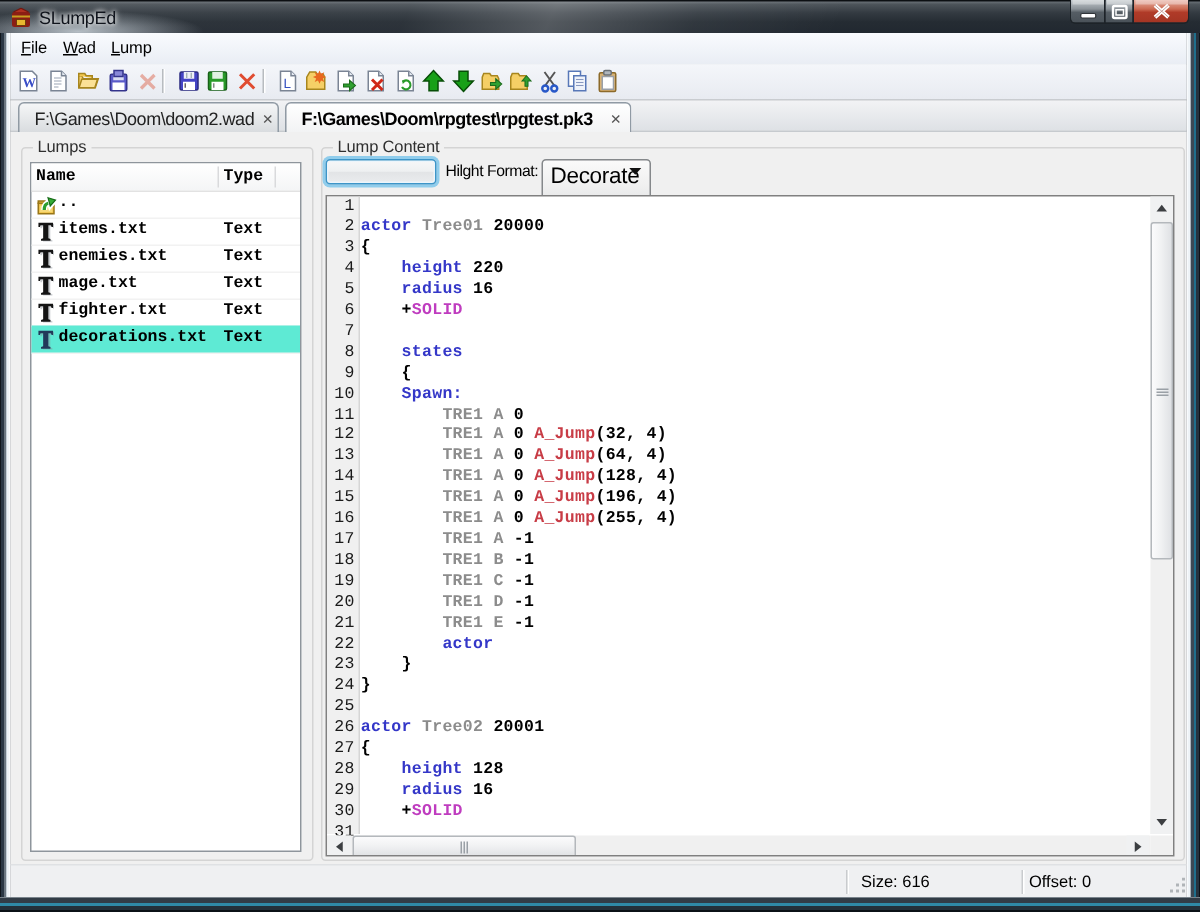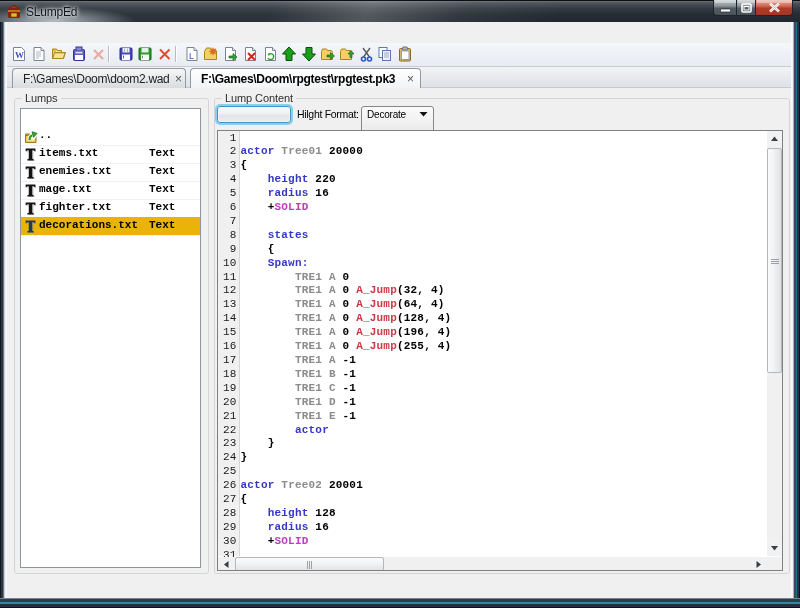--- a/index.html
+++ b/index.html
@@ -76,21 +76,21 @@
   
   #tip{left:395.5px;top:266px;width:217px;height:16px;background:#fcfcfc;border:1px solid #8a8a8a;box-shadow:1px 1px 0 rgba(0,0,0,0.25);font-family:"Liberation Mono",monospace;font-size:11px;color:#808080;letter-spacing:0.2px;}
   #tip span{position:absolute;left:5px;top:1px;white-space:pre;}
   
   #status{left:0;top:554px;width:784px;height:22px;background:#eff0f2;border-top:1px solid #dfe1e4;box-sizing:border-box;font-size:11px;color:#000;}
   .ssep{position:absolute;top:3px;width:1px;height:16px;background:#c9cbce;box-shadow:1px 0 0 #fff;}
   
   #savebtn{left:210px;top:18px;width:74px;height:17px;border:1px solid #3d95c8;border-radius:3px;box-shadow:0 0 0 2px #90cdec,inset 0 0 0 1px #ecf5fb;background:linear-gradient(#f6f7f8 0%,#eef0f1 48%,#e2e4e6 52%,#eaecee 100%);box-sizing:border-box;font-size:11px;text-align:center;color:#000;}
   #savebtn span{position:absolute;left:0;width:100%;top:2px;letter-spacing:-0.3px;white-space:nowrap;font-size:11px;margin-top:36px;}
   #hlabel{left:290px;top:20px;font-size:10.5px;color:#000;letter-spacing:-0.3px;white-space:nowrap;}
-  #combo{left:354px;top:18px;width:73px;height:32px;background:linear-gradient(#fafafa 0%,#f0f0f0 55%,#e4e5e6 100%);border:1px solid #85888b;border-radius:3px;box-sizing:border-box;font-size:10px;letter-spacing:-0.2px;text-align:center;}
+  #combo{left:354px;top:18px;width:73px;height:32px;background:linear-gradient(#fafafa 0%,#f0f0f0 55%,#e4e5e6 100%);border:1px solid #85888b;border-radius:3px;box-sizing:border-box;font-size:15px;letter-spacing:-0.2px;text-align:center;}
   #combo .cb{position:absolute;left:5px;top:2px;}
 </style>
 </head>
 <body>
 <div id="win">
   <div class="abs" id="titlebar">
     <div class="abs topline"></div>
     <svg class="abs" width="14" height="14" style="left:7px;top:5px" viewBox="0 0 14 14">
       <rect x="1" y="3" width="12" height="10" rx="1.5" fill="#8c1e14"></rect>
       <path d="M1 6 h12" stroke="#c8a020" stroke-width="1.4"></path>
@@ -118,20 +118,25 @@
             <path d="M14 3.5 L23 11.5 M23 3.5 L14 11.5" stroke="#803028" stroke-width="0.6" opacity="0.5"></path>
             <rect x="1" y="0" width="35" height="3" fill="rgba(255,255,255,0.35)"></rect>
           </svg>
         </div>
     </div>
   </div>
   <div class="abs" id="lborder"></div>
   <div class="abs" id="rborder"></div>
   <div class="abs" id="bborder"></div>
   <div class="abs" id="client">
+    <div class="abs" id="menubar">
+      <span style="left:7px"><u>F</u>ile</span>
+      <span style="left:35px"><u>W</u>ad</span>
+      <span style="left:67px"><u>L</u>ump</span>
+    </div>
     <div class="abs" id="toolbar">
       <svg class="ticon" style="left:4px" viewBox="0 0 16 16">
           <path d="M2.5 1.5h8l3 3v10h-11z" fill="#fff" stroke="#7a8494"></path>
           <text x="4" y="12" font-size="9" font-weight="bold" fill="#3a4ec8" font-family="Liberation Serif">W</text>
         </svg>
       <svg class="ticon" style="left:24px" viewBox="0 0 16 16">
           <path d="M3 1.5h7l3 3v10H3z" fill="#fff" stroke="#7a8494"></path>
           <path d="M10 1.5v3h3" fill="#e8edf4" stroke="#7a8494"></path>
           <path d="M5 6h5M5 8h5M5 10h5M5 12h3" stroke="#9aa4b4" stroke-width="0.8"></path>
         </svg>
@@ -233,20 +238,26 @@
         </div>
     </div>
     <div class="abs" id="panel">
       <div class="group" style="left:7px;top:10px;width:193px;height:474px;">
         <div class="glabel" style="left:7px;">Lumps</div>
       </div>
       <div class="group" style="left:207px;top:10px;width:574px;height:474px;">
         <div class="glabel" style="left:7px;">Lump Content</div>
       </div>
       <div class="abs" id="list">
+        <div id="lhead">
+            <span class="c1">Name</span>
+            <span class="c2">Type</span>
+          <div class="hsep" style="left:124px"></div>
+            <div class="hsep" style="left:162px"></div>
+        </div>
         <div class="lrow" style="top:18px;">
           <svg width="16" height="16" viewBox="0 0 16 16">
               <path d="M1.5 6.5 L1.5 13.5 L12 13.5 L12 6.5 Z" fill="#eebf46" stroke="#9a7718" stroke-width="1"></path>
               <path d="M1.5 6.5 L1.5 5 L6 5 L7 6.5 Z" fill="#e2b234" stroke="#9a7718" stroke-width="1"></path>
               <path d="M2.5 8 L11 8 L11 12.5 L2.5 12.5 Z" fill="#f7d978"></path>
               <path d="M5.5 11 C5.5 8, 6.5 6.8, 8.2 6.5" stroke="#fff" stroke-width="4" fill="none"></path>
               <polygon points="7.5,2.2 13.8,4.3 9.3,9.2" fill="#fff" stroke="#fff" stroke-width="2.4"></polygon>
               <path d="M5.5 11 C5.5 8, 6.5 6.8, 8.2 6.5" stroke="#2d9e2d" stroke-width="2.2" fill="none"></path>
               <polygon points="8,2.8 13,4.4 9.5,8.3" fill="#35ad35" stroke="#176b17" stroke-width="0.8"></polygon>
             </svg>
@@ -277,21 +288,21 @@
             <span class="tp">Text</span>
           </div>
         <div class="lrow" style="top:90px;">
             <svg class="tsvg" width="11" height="13" viewBox="0 0 10 12">
               <path d="M0.5 0.5 H9.5 V3.1 H8.6 L8.2 2 H6.6 V10 L7.9 10.4 V11.5 H2.1 V10.4 L3.4 10 V2 H1.8 L1.4 3.1 H0.5 Z" fill="#8a9096" opacity="0.45" transform="translate(1.2,0.8)"></path>
               <path d="M0.5 0.5 H9.5 V3.1 H8.6 L8.2 2 H6.6 V10 L7.9 10.4 V11.5 H2.1 V10.4 L3.4 10 V2 H1.8 L1.4 3.1 H0.5 Z" fill="#141414"></path>
             </svg>
             <span class="nm">fighter.txt</span>
             <span class="tp">Text</span>
           </div>
-        <div class="lrow" style="top:108px;background:#eab308;text-decoration:underline;">
+        <div class="lrow" style="top:108px;background:#5eead4;text-decoration:underline;">
             <svg class="tsvg" width="11" height="13" viewBox="0 0 10 12">
               <path d="M0.5 0.5 H9.5 V3.1 H8.6 L8.2 2 H6.6 V10 L7.9 10.4 V11.5 H2.1 V10.4 L3.4 10 V2 H1.8 L1.4 3.1 H0.5 Z" fill="#8a9096" opacity="0.45" transform="translate(1.2,0.8)"></path>
               <path d="M0.5 0.5 H9.5 V3.1 H8.6 L8.2 2 H6.6 V10 L7.9 10.4 V11.5 H2.1 V10.4 L3.4 10 V2 H1.8 L1.4 3.1 H0.5 Z" fill="#223a5a"></path>
             </svg>
             <span class="nm">decorations.txt</span>
             <span class="tp">Text</span>
           </div>
       </div>
       <div class="abs" id="savebtn">
           <span>Save Changes</span>
@@ -385,14 +396,30 @@
           <div class="sbtn" style="left:533px;top:0;width:15px;height:15px;"><svg width="15" height="15">
                 <polygon points="10,7.5 5.5,4 5.5,11" fill="#3c3f42"></polygon>
               </svg></div>
           <div class="thumb thumbh" style="left:17px;top:0;width:149px;height:15px;">
             <div style="position:absolute;top:3px;left:71px;width:1px;height:8px;background:#9aa0a6;box-shadow:2px 0 0 #9aa0a6,4px 0 0 #9aa0a6;"></div>
           </div>
         </div>
         <div class="sb" id="csb" style="left:549px;top:426px;width:16px;height:15px;"></div>
       </div>
     </div>
+    <div class="abs" id="status">
+      <div class="ssep" style="left:557px"></div>
+      <div class="ssep" style="left:674px"></div>
+      <span class="abs" style="left:567px;top:5px">Size: 616</span>
+      <span class="abs" style="left:679px;top:5px">Offset: 0</span>
+      <svg class="abs" style="left:772px;top:8px" width="12" height="12">
+          <g fill="#b0b4b8">
+            <rect x="9" y="0" width="2" height="2"></rect>
+            <rect x="9" y="4" width="2" height="2"></rect>
+            <rect x="9" y="8" width="2" height="2"></rect>
+            <rect x="5" y="4" width="2" height="2"></rect>
+            <rect x="5" y="8" width="2" height="2"></rect>
+            <rect x="1" y="8" width="2" height="2"></rect>
+          </g>
+        </svg>
+    </div>
   </div>
 </div>
 
 </body></html>

